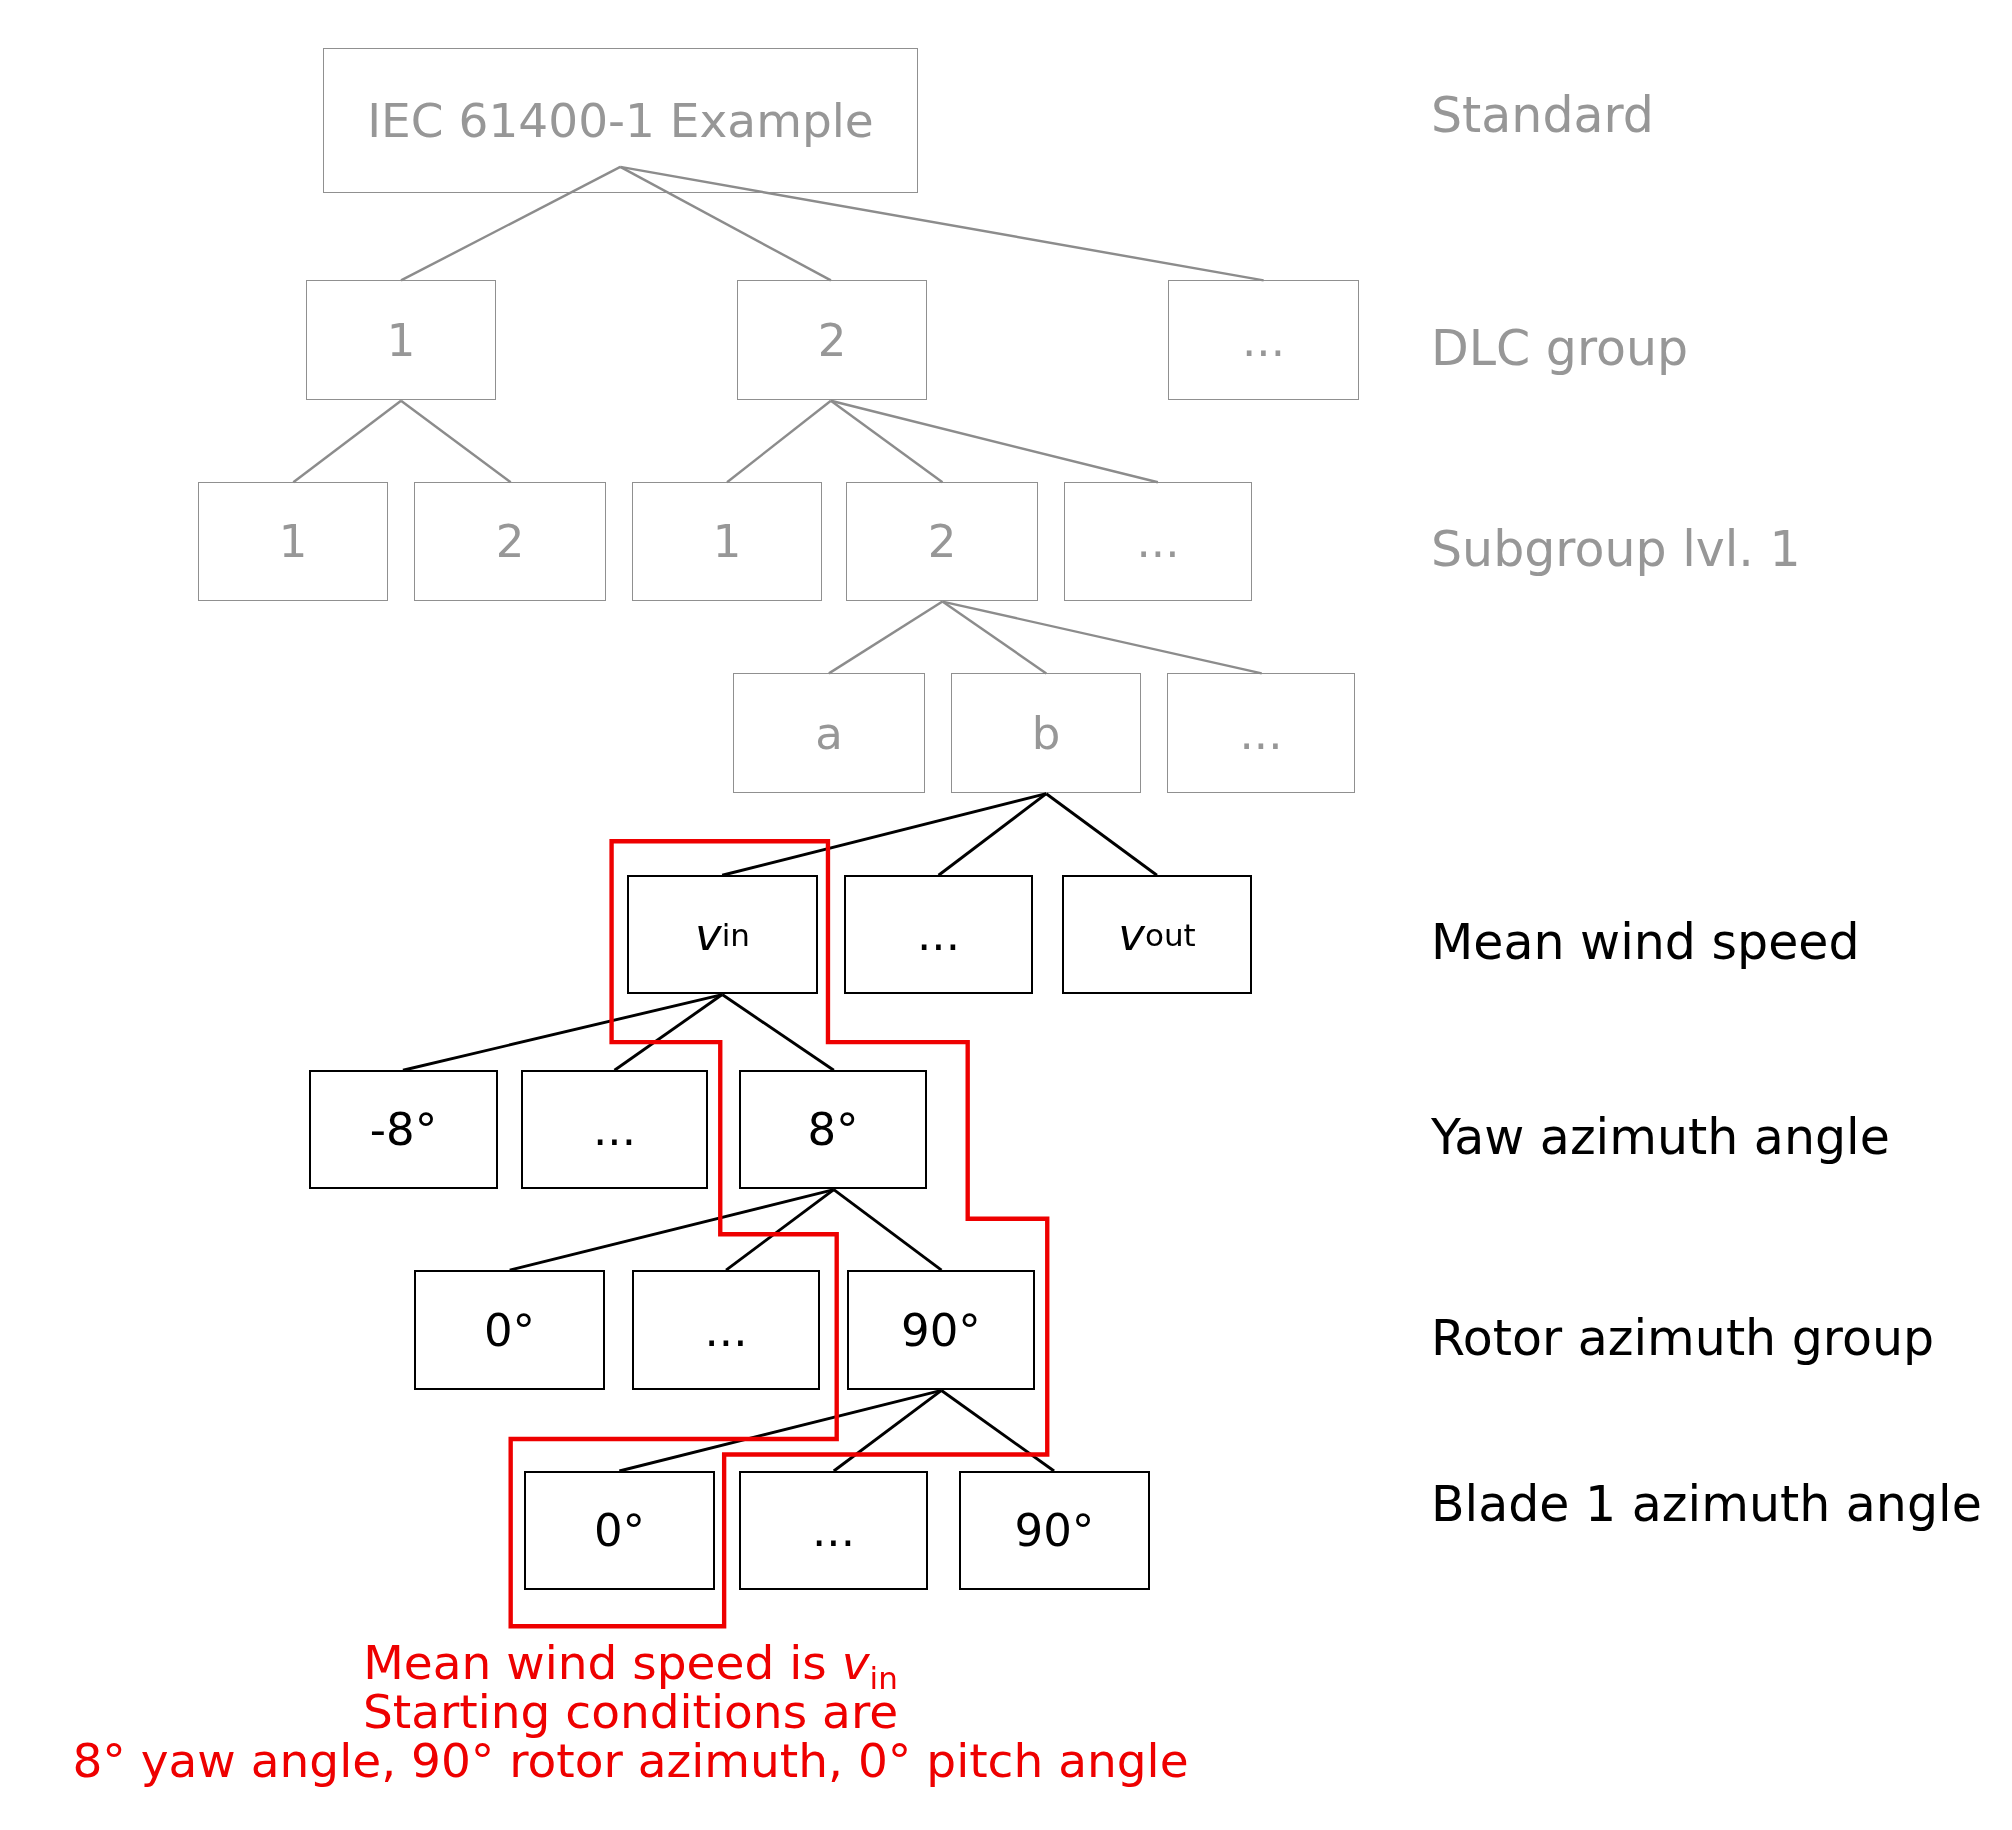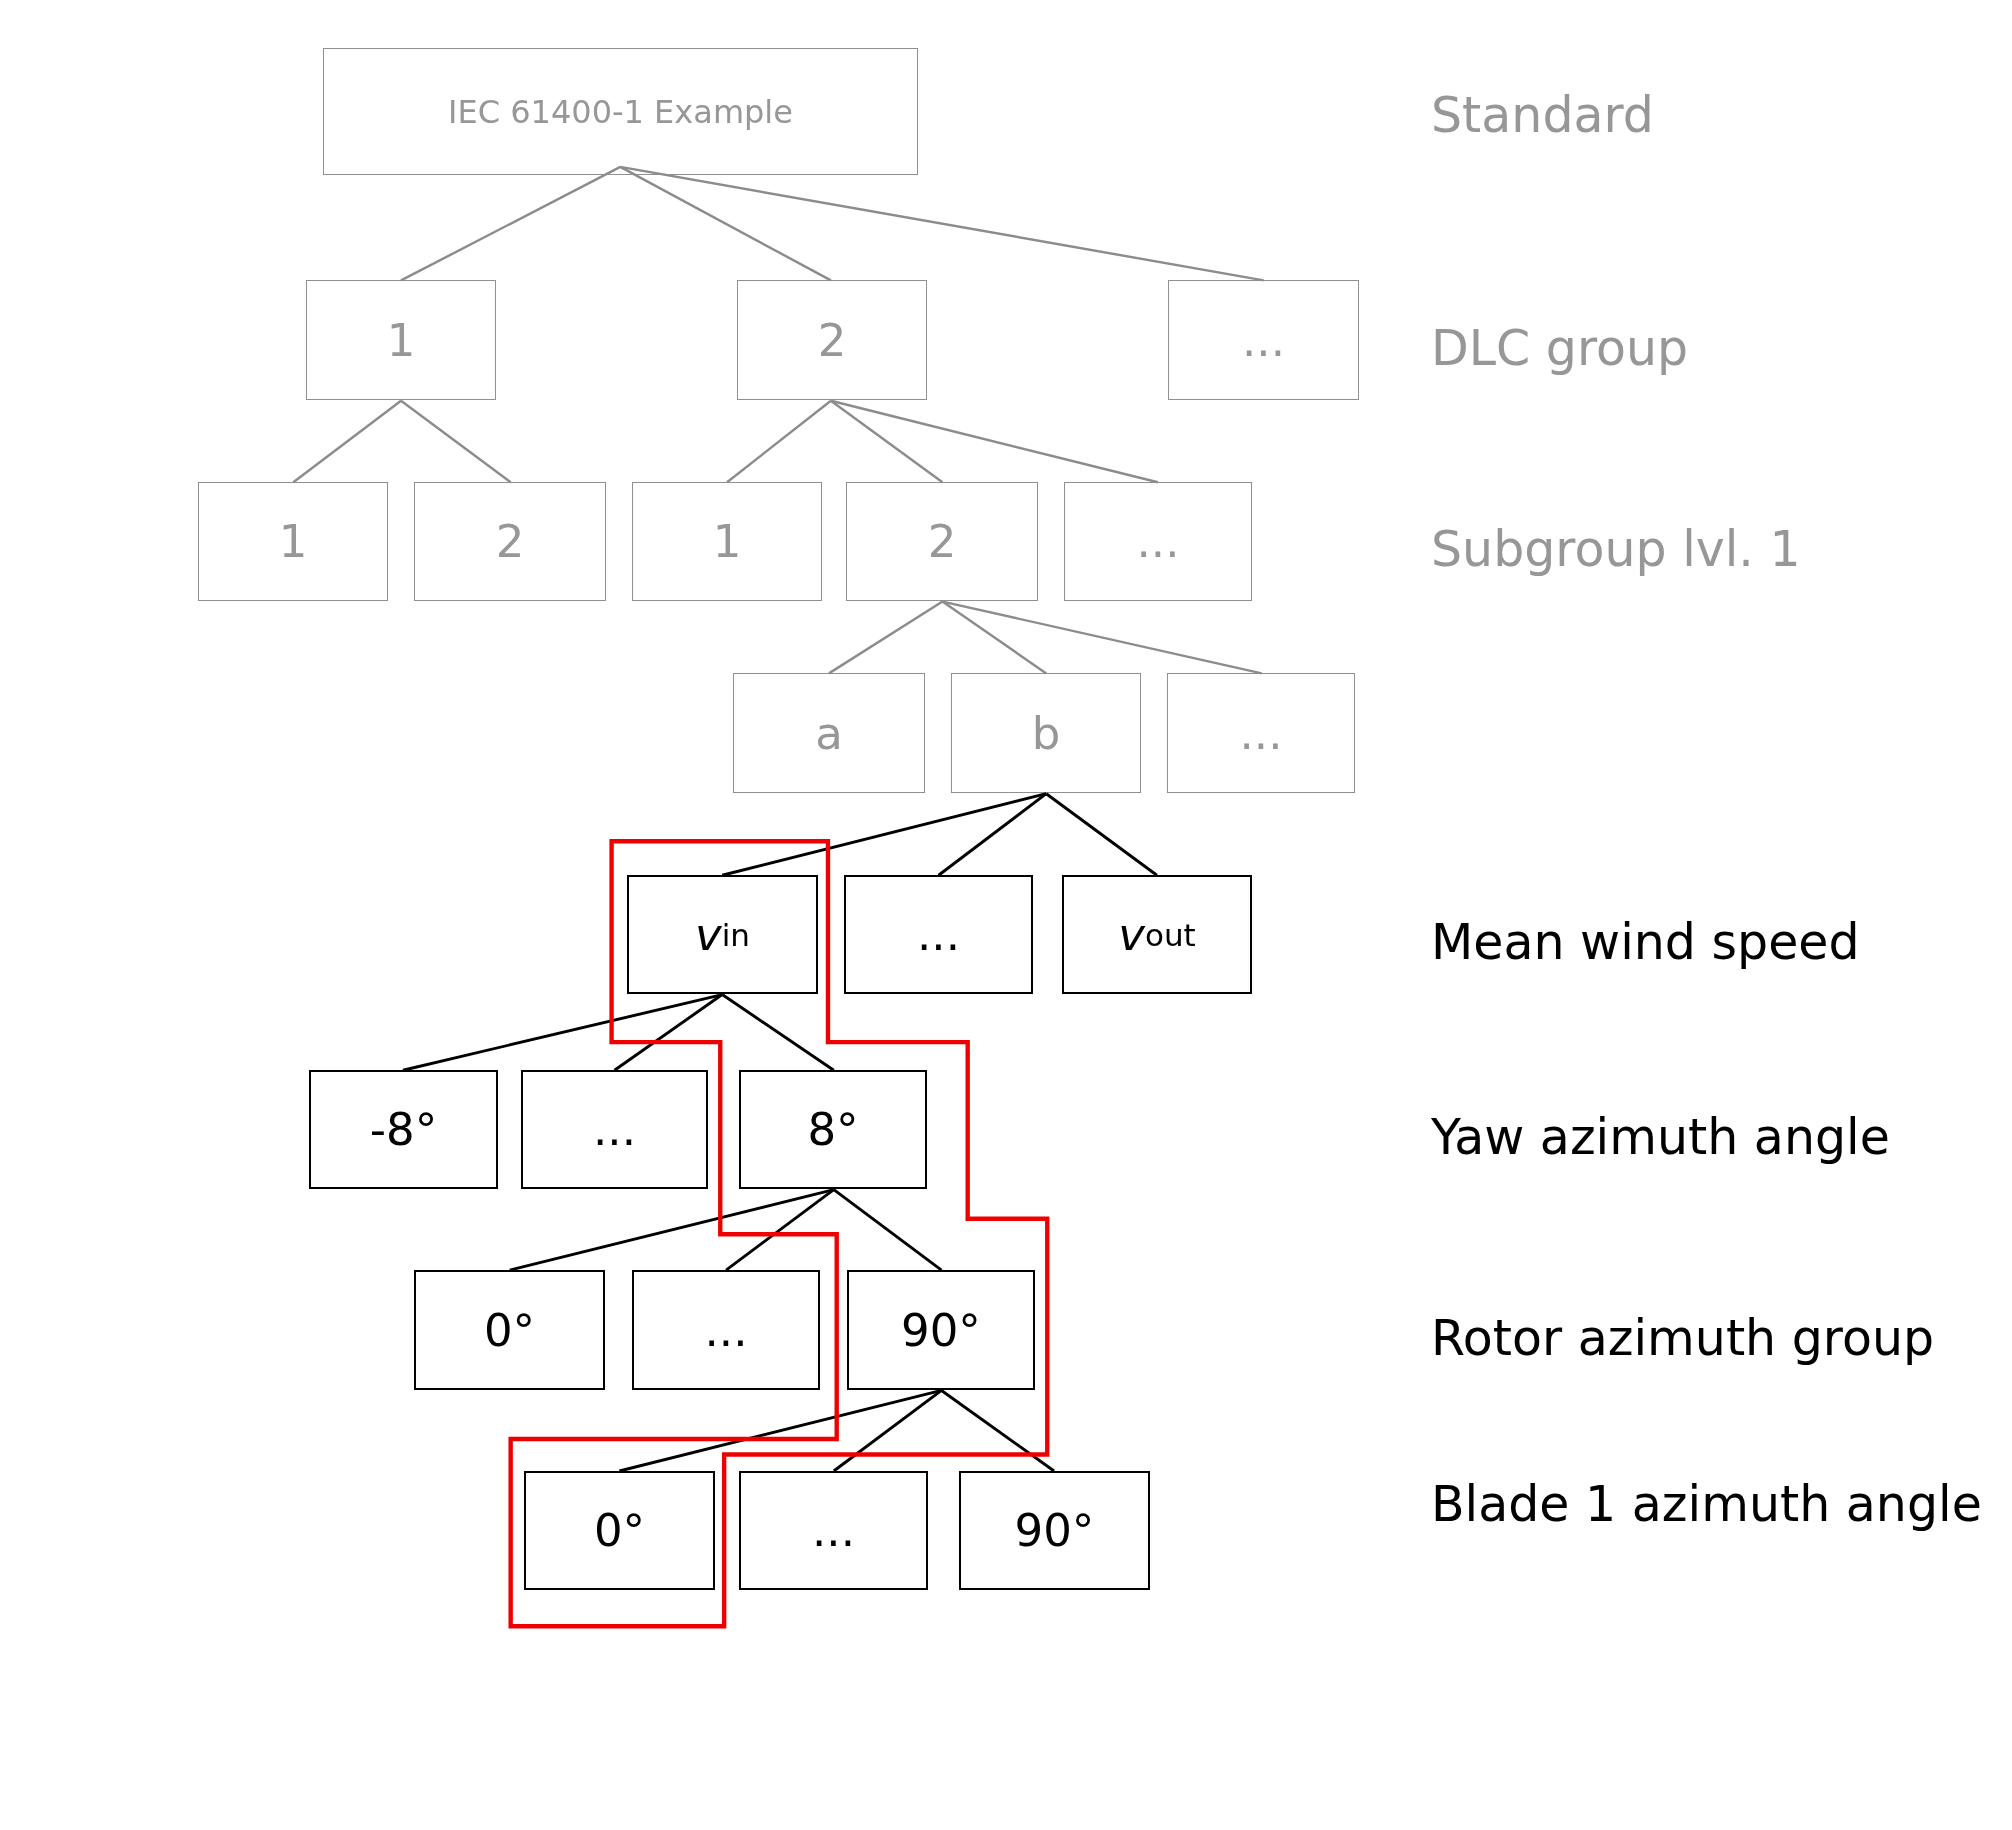--- a/index.html
+++ b/index.html
@@ -42,21 +42,21 @@
     white-space:nowrap;
   }
   #annotation i{font-style:italic;}
   #annotation sub{font-size:31px;font-style:normal;line-height:0;}
 </style>
 </head>
 <body>
 
 <div id="stage">
 
-  <div class="node gray" style="left:323px;top:48px;width:595px;height:127px;font-size:32px;">
+  <div class="node gray" style="left:323px;top:48px;width:595px;height:145px;font-size:47px;">
     <span>IEC 61400-1 Example</span>
   </div>
 
   <div class="node gray" style="left:306px;top:280px;width:190px;height:120px;">
     <span>1</span>
   </div>
   <div class="node gray" style="left:737px;top:280px;width:190px;height:120px;">
     <span>2</span>
   </div>
   <div class="node gray" style="left:1168px;top:280px;width:191px;height:120px;">
@@ -166,15 +166,20 @@
       <line x1="859" y1="1226" x2="748" y2="1309"></line>
       <line x1="859" y1="1226" x2="970" y2="1309"></line>
       <line x1="970" y1="1433" x2="638" y2="1516"></line>
       <line x1="970" y1="1433" x2="859" y2="1516"></line>
       <line x1="970" y1="1433" x2="1086" y2="1516"></line>
     </g>
 
     <polygon points="630,867 853,867 853,1074 997,1074 997,1256 1079,1256 1079,1499 746,1499 746,1676 526,1676 526,1483 862,1483 862,1272 742,1272 742,1074 630,1074" fill="none" stroke="#ee0000" stroke-width="4.5"></polygon>
   </svg>
 
+  <div id="annotation">
+    <div><span>Mean wind speed is </span><i>v</i><sub>in</sub></div>
+    <div>Starting conditions are</div>
+    <div>8° yaw angle, 90° rotor azimuth, 0° pitch angle</div>
+  </div>
 
 </div>
 
 
 </body></html>

